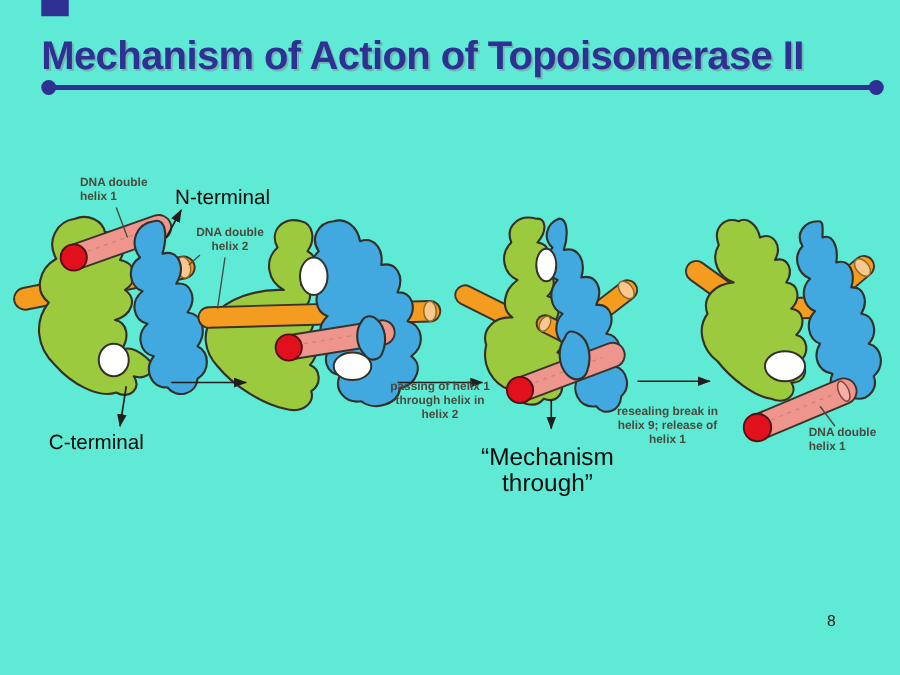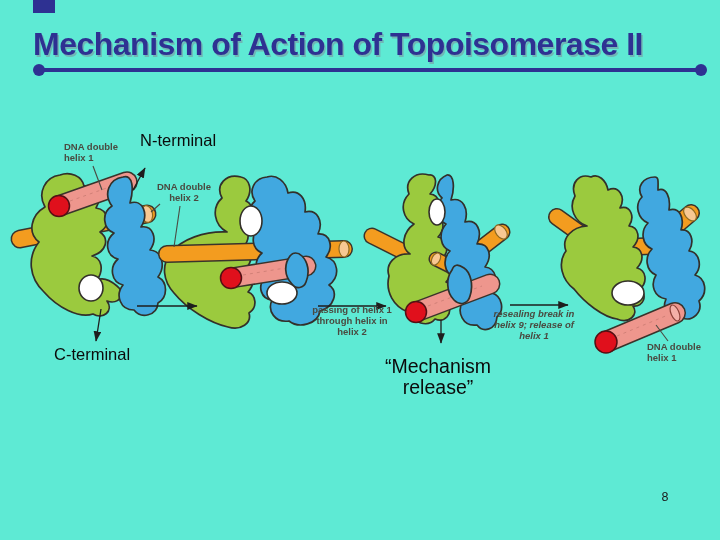--- a/index.html
+++ b/index.html
@@ -189,42 +189,42 @@
       <path class="leader" d="M180,206 L174,247"></path>
       <path class="leader" d="M668,341 L656,325"></path>
     </g>
   </svg>
 
   <div class="lbl" style="left:64px;top:141px;">
     <div>DNA double</div>
     <div>helix 1</div>
   </div>
 
-  <div class="big-lbl" style="left:140px;top:131px;">N-terminal</div>
+  <div class="big-lbl" style="left:140px;top:149px;">N-terminal</div>
 
   <div class="lbl center" style="left:152px;top:181px;width:64px;">
     <div>DNA double</div>
     <div>helix 2</div>
   </div>
 
-  <div class="big-lbl" style="left:54px;top:345px;">C-terminal</div>
+  <div class="big-lbl" style="left:39px;top:345px;">C-terminal</div>
 
 
   <div class="lbl center" style="left:302px;top:304px;width:100px;">
     <div>passing of helix 1</div>
     <div>through helix in</div>
     <div>helix 2</div>
   </div>
 
   <div id="lbl-cleavable">
     <div>“Mechanism</div>
-    <div>release”</div>
-  </div>
-
-  <div class="lbl center" style="left:481px;top:308px;width:106px;font-style:italic;">
+    <div>through”</div>
+  </div>
+
+  <div class="lbl center" style="left:481px;top:324px;width:106px;">
     <div>resealing break in</div>
     <div>helix 9; release of</div>
     <div>helix 1</div>
   </div>
 
   <div class="lbl" style="left:647px;top:341px;">
     <div>DNA double</div>
     <div>helix 1</div>
   </div>
 

